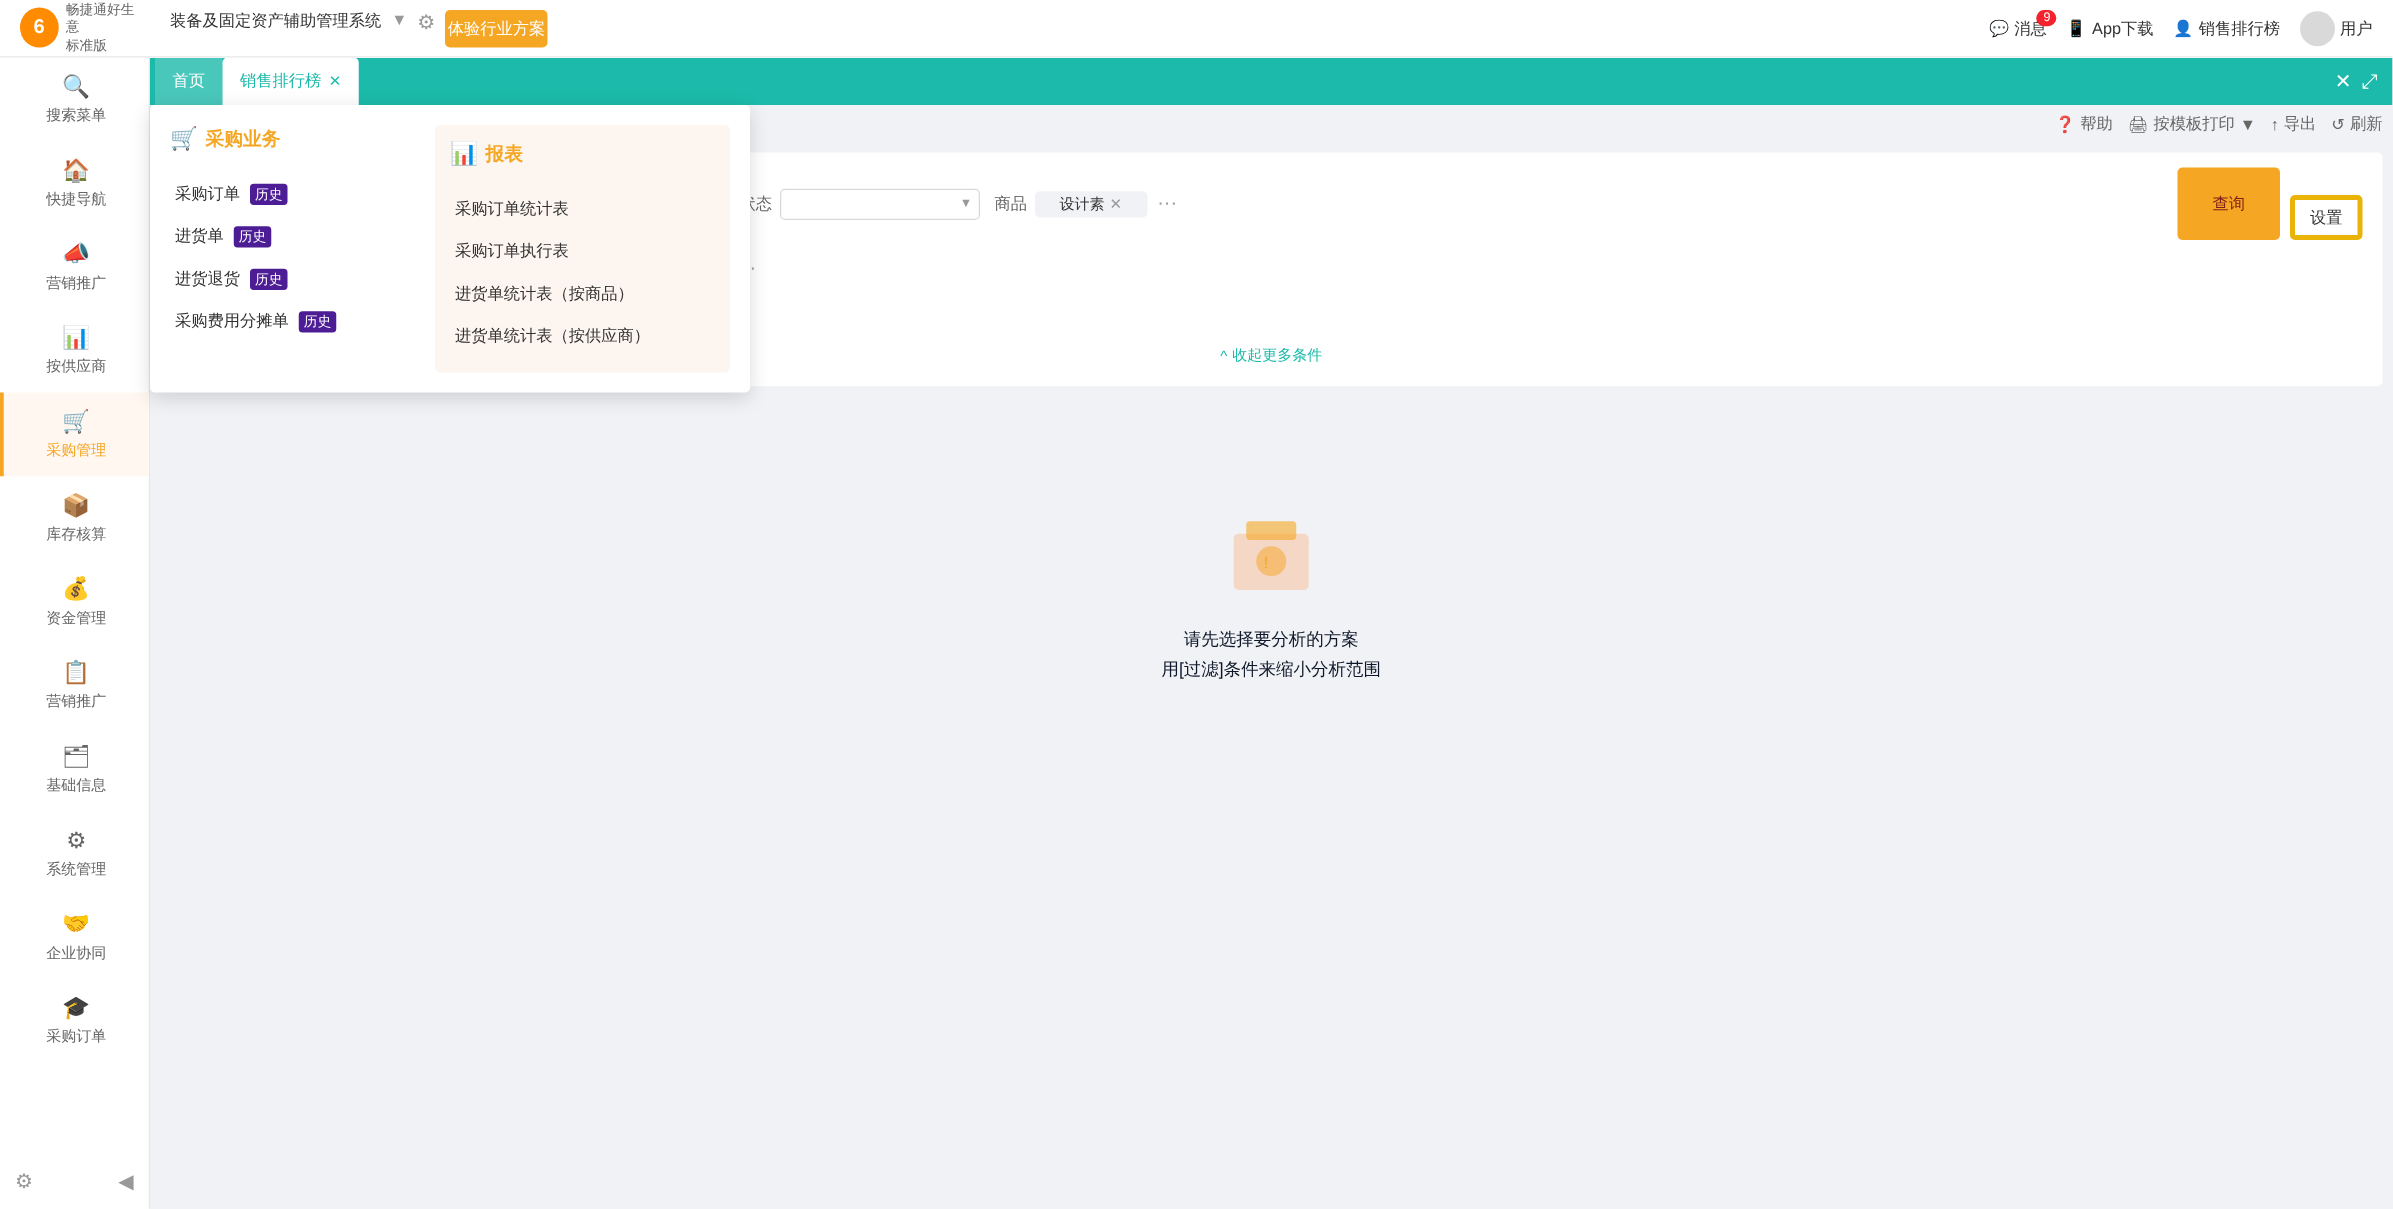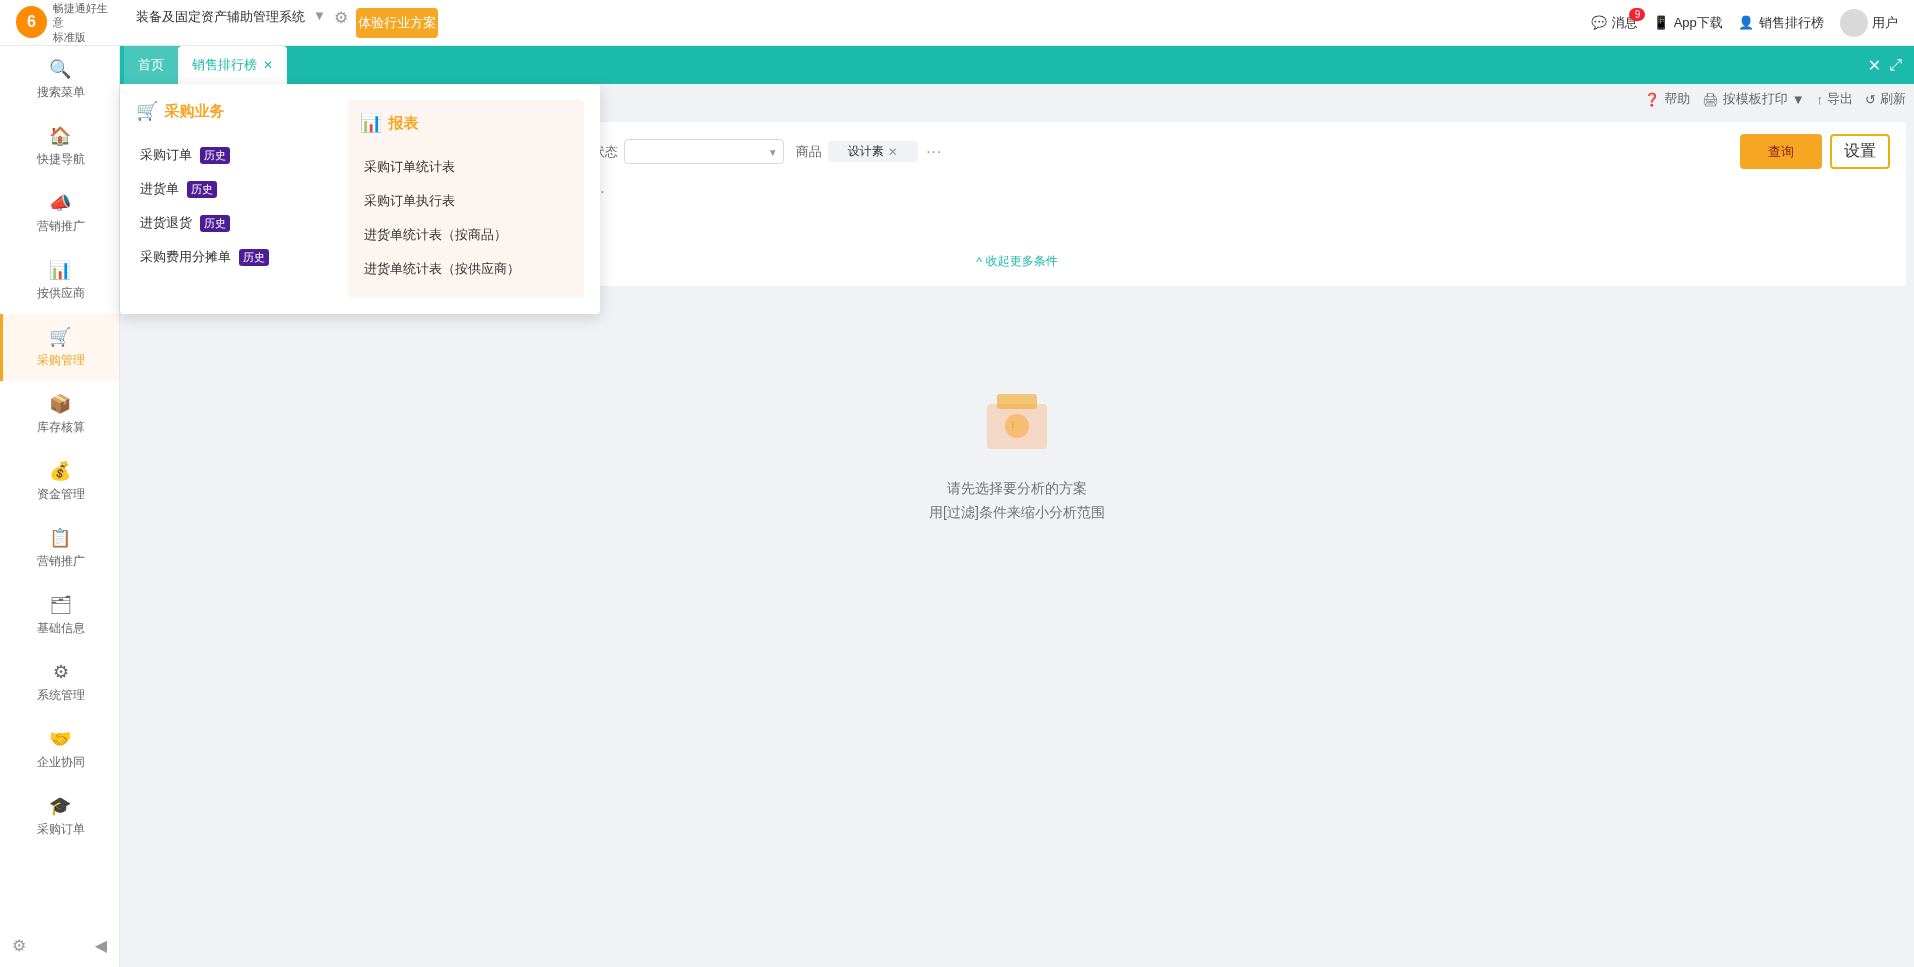--- a/index.html
+++ b/index.html
@@ -243,25 +243,26 @@
       color: #7f1d1d;
       border: none;
       border-radius: 4px;
       padding: 5px 28px;
       cursor: pointer;
       font-size: 13px;
     }
     .btn-default {
       background: #fff;
       color: #333;
-      border: 2px solid #eab308;
+      border: 4px solid #eab308;
       border-radius: 4px;
       padding: 5px 12px;
       cursor: pointer;
-      font-size: 16px;
+      font-size: 13px;
+      margin-top: 22px;
     }
     .collapse-btn {
       display: flex;
       align-items: center;
       justify-content: center;
       color: #1cbaaa;
       cursor: pointer;
       font-size: 12px;
       gap: 4px;
       padding: 4px 0;
@@ -291,21 +292,21 @@
       align-items: center;
       justify-content: center;
       padding: 80px 0;
       color: #999;
     }
     .empty-icon {
       width: 100px; height: 90px;
       margin-bottom: 16px;
       position: relative;
     }
-    .empty-text { font-size: 14px; margin-bottom: 6px; color: #737373; }
+    .empty-text { font-size: 14px; margin-bottom: 6px; color: #0f172a; }
 
     
     .dropdown-menu {
       position: fixed;
       top: 84px;
       left: 120px;
       width: 480px;
       background: #fff;
       border-radius: 4px;
       box-shadow: 0 4px 16px rgba(0,0,0,0.15);

